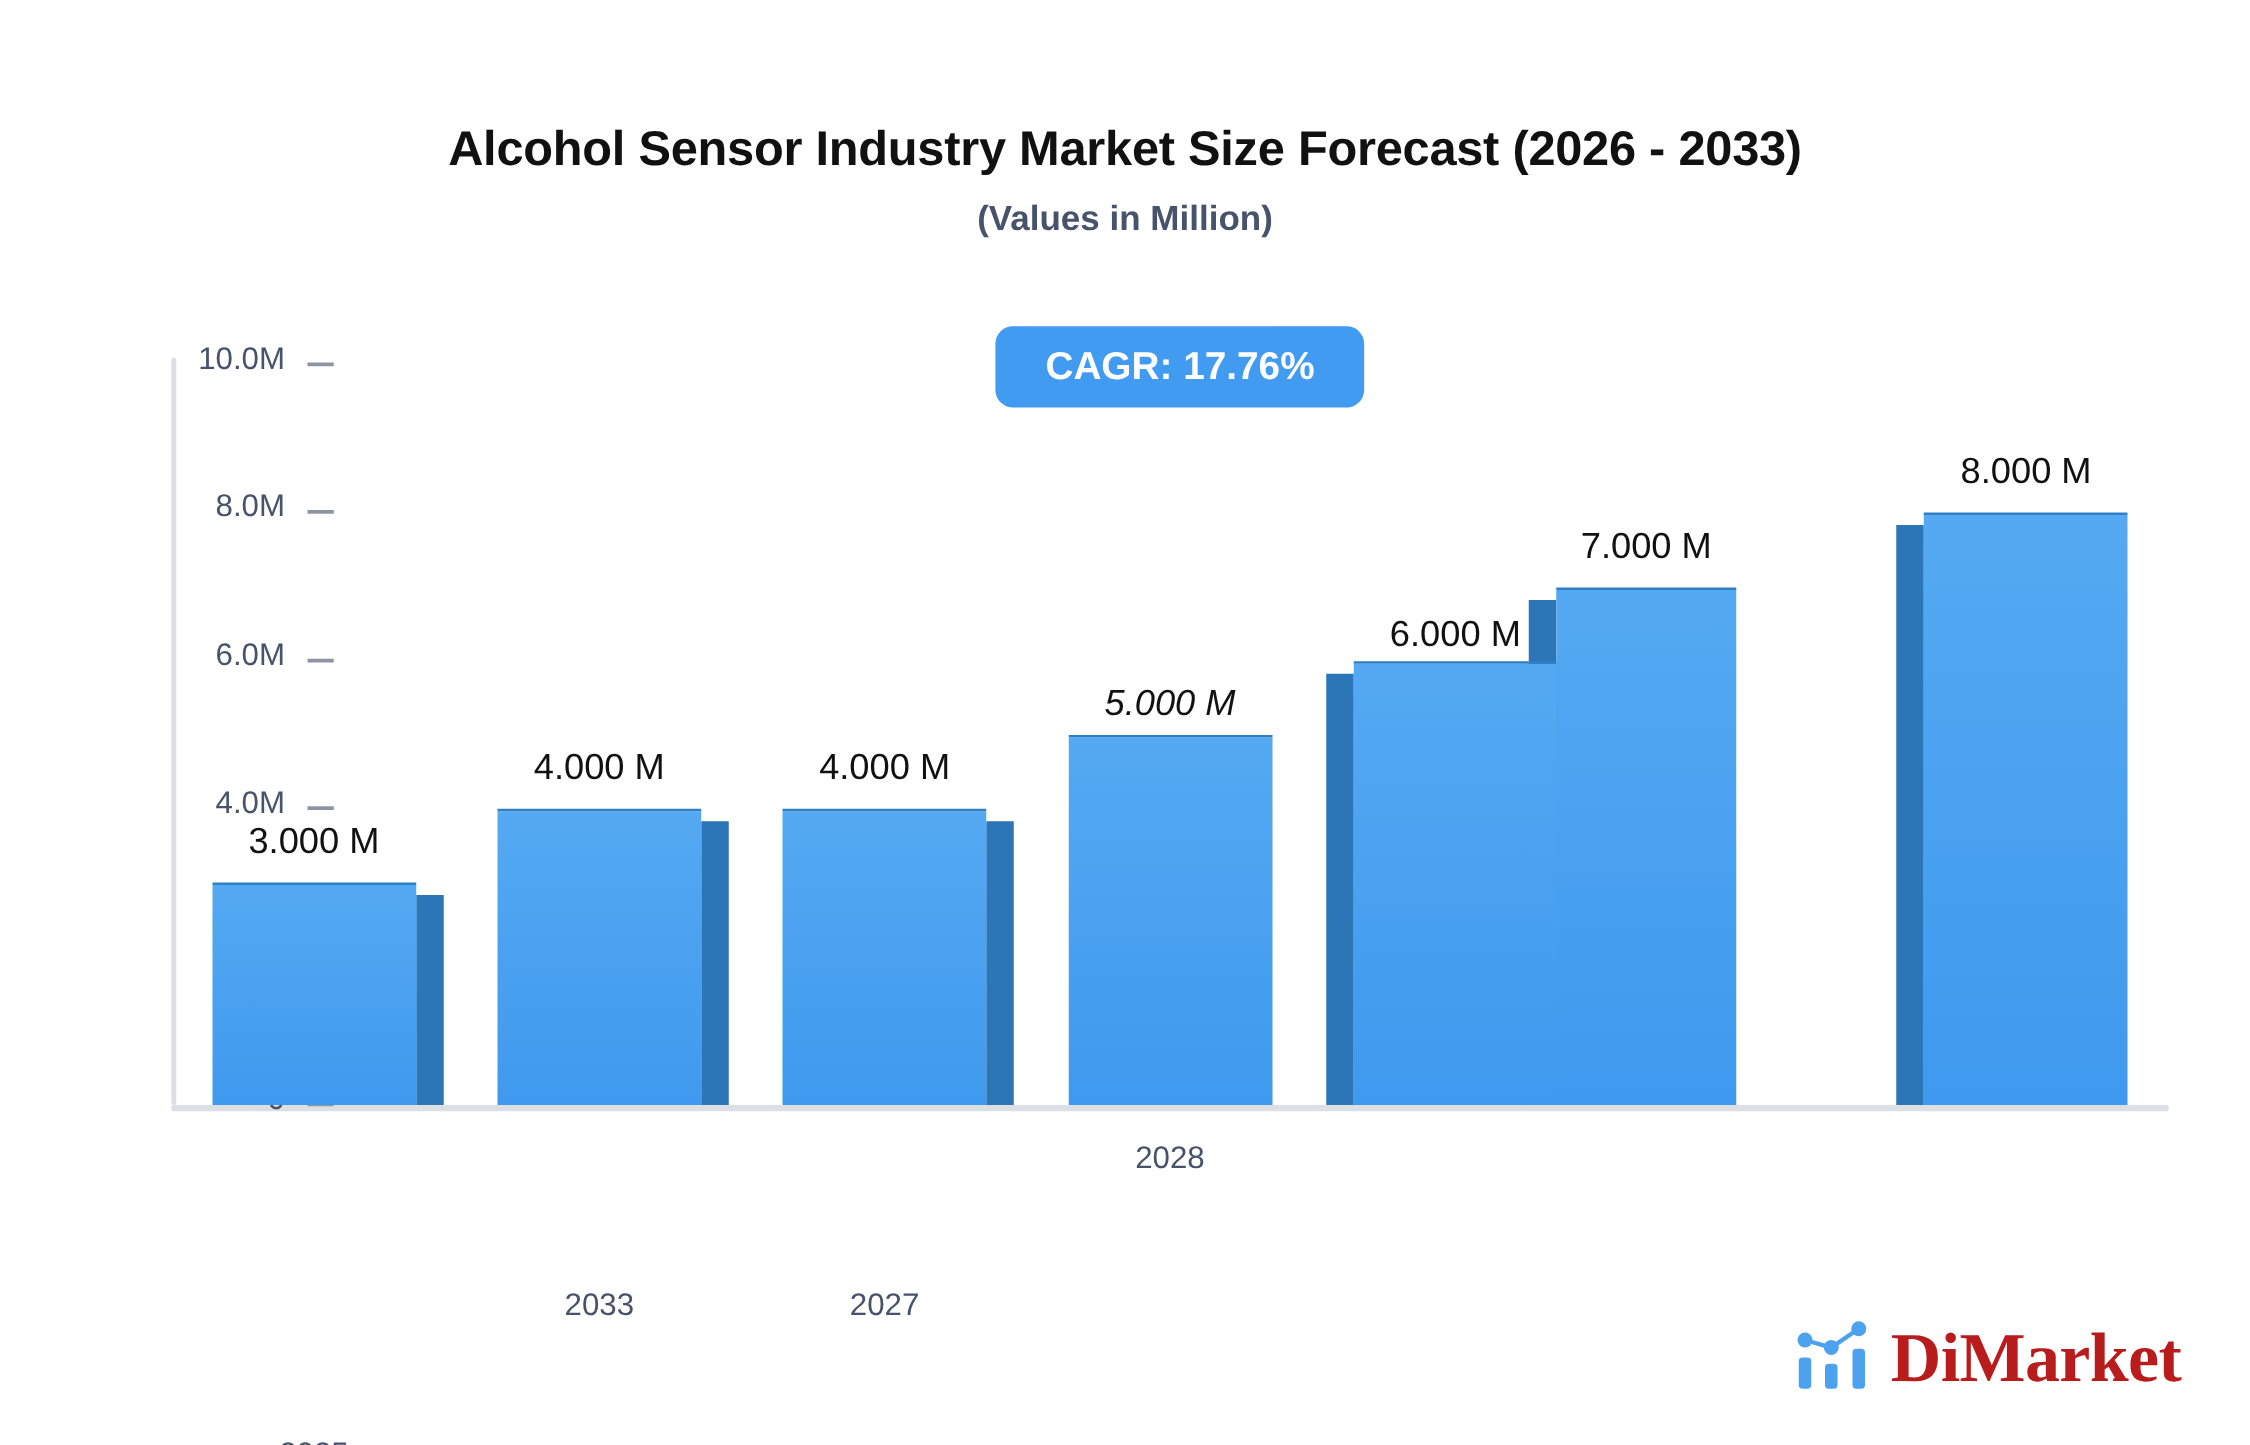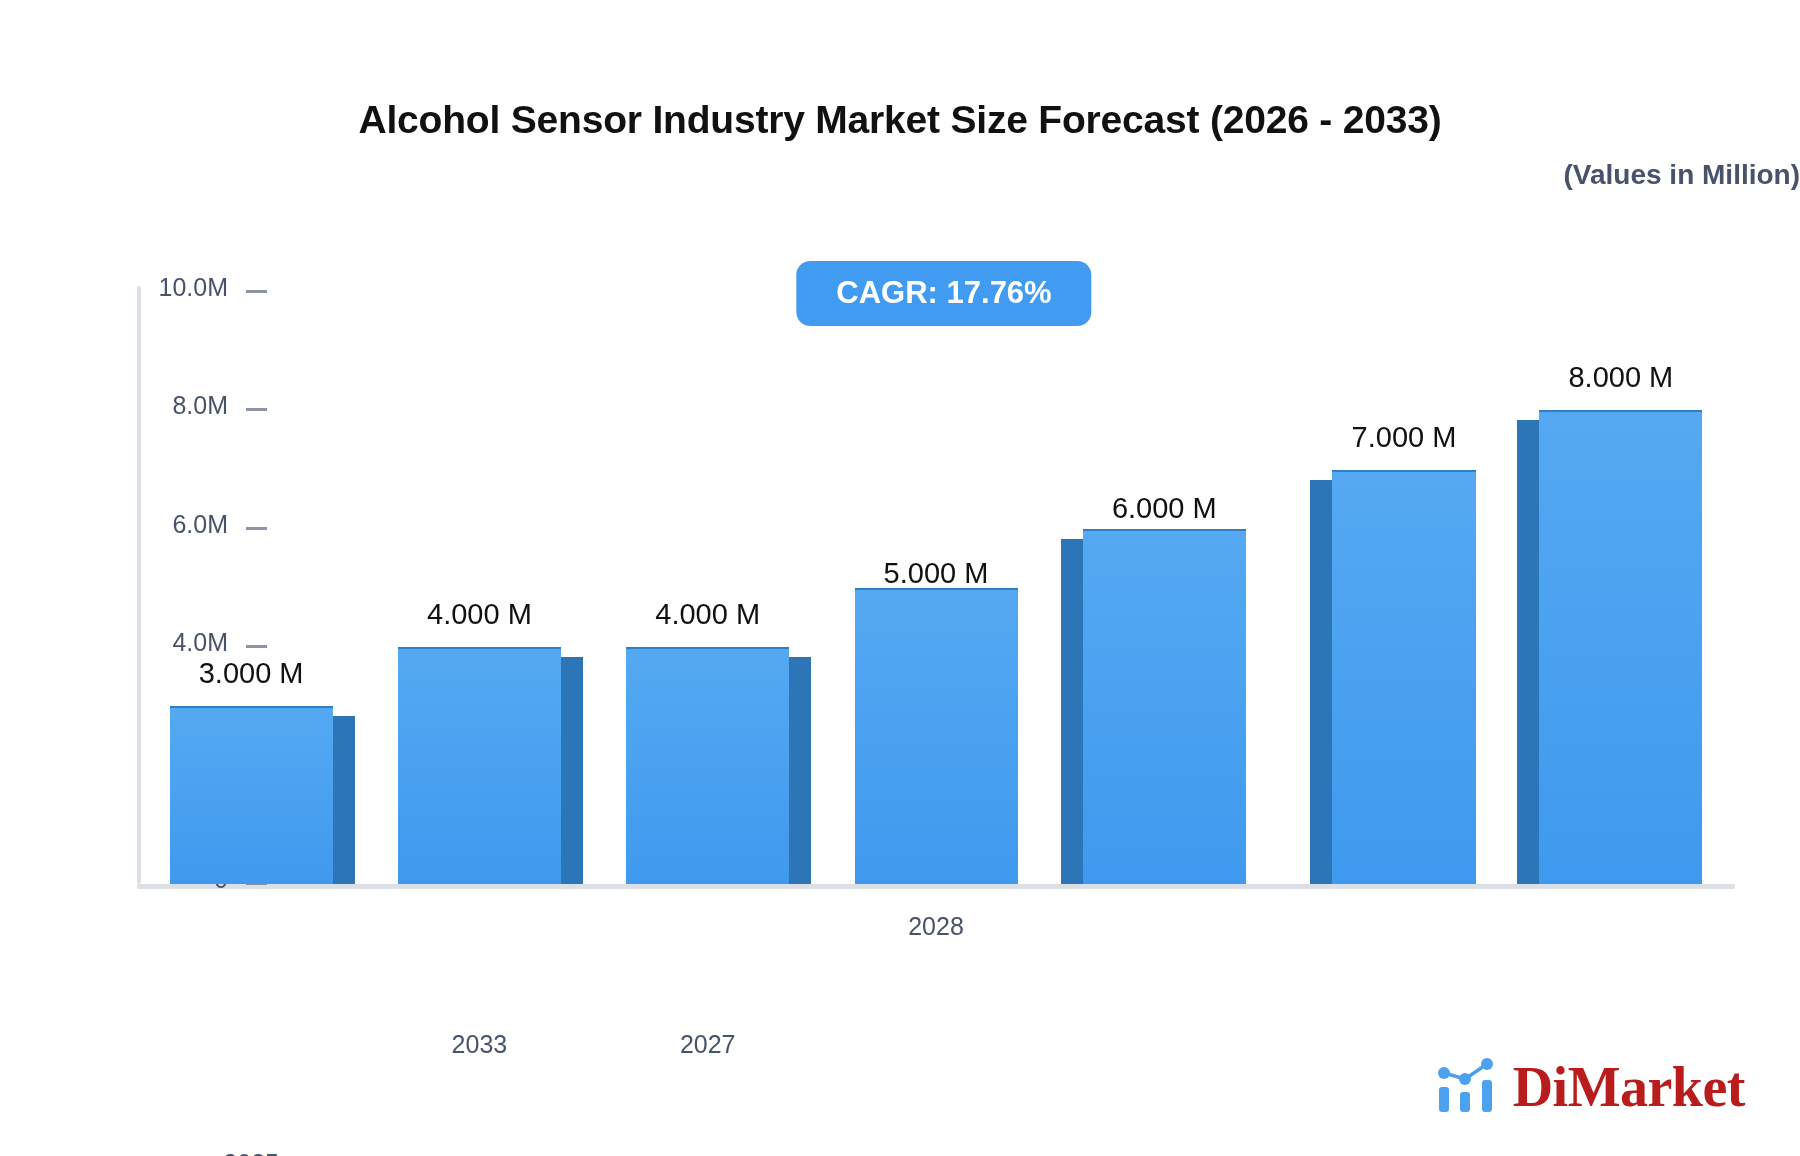--- a/index.html
+++ b/index.html
@@ -36,21 +36,20 @@
     margin: 0;
     line-height: 1.15;
   }
   .chart-subtitle {
     font-size: 28px;
     font-weight: bold;
     color: #46536b;
     margin: 0;
     padding-top: 16px;
     line-height: 1.15;
-    text-align: right;
   }
 
   
   .cagr-badge {
     position: absolute;
     top: 261px;
     left: 50%;
     transform: translateX(-50%);
     background: #419bf0;
     color: #ffffff;
@@ -251,30 +250,30 @@
         <div class="bar-xlabel" style="top: 385.2px;">2033</div>
       </div>
       <div class="bar-group" style="left: 489.214px; width: 163px; height: 236.8px;">
         <div class="bar-side right" style="height: 226.8px;"></div>
         <div class="bar-face" style="height: 236.8px;"></div>
         <div class="bar-label" style="bottom: 254.8px;">4.000 M</div>
         <div class="bar-xlabel" style="top: 385.2px;">2027</div>
       </div>
       <div class="bar-group" style="left: 717.5px; width: 163px; height: 296px;">
         <div class="bar-face" style="height: 296px;"></div>
-        <div class="bar-label" style="bottom: 296px;">5.000 M</div>
+        <div class="bar-label" style="bottom: 306px; font-style: italic;">5.000 M</div>
         <div class="bar-xlabel" style="top: 326px;">2028</div>
       </div>
       <div class="bar-group" style="left: 945.786px; width: 163px; height: 355.2px;">
         <div class="bar-side left" style="height: 345.2px;"></div>
         <div class="bar-face" style="height: 355.2px;"></div>
         <div class="bar-label" style="bottom: 361px;">6.000 M</div>
         <div class="bar-xlabel" style="top: 266.8px;">2029</div>
       </div>
-      <div class="bar-group" style="left: 1195px; width: 144px; height: 414.4px;">
+      <div class="bar-group" style="left: 1108px; width: 144px; height: 414.4px;">
         <div class="bar-side left" style="height: 404.4px;"></div>
         <div class="bar-face" style="height: 414.4px;"></div>
         <div class="bar-label" style="bottom: 432.4px;">7.000 M</div>
         <div class="bar-xlabel" style="top: 207.6px;">2030</div>
       </div>
       <div class="bar-group" style="left: 1402.36px; width: 163px; height: 473.6px;">
         <div class="bar-side left" style="height: 463.6px;"></div>
         <div class="bar-face" style="height: 473.6px;"></div>
         <div class="bar-label" style="bottom: 491.6px;">8.000 M</div>
         <div class="bar-xlabel" style="top: 148.4px;">2031</div>

